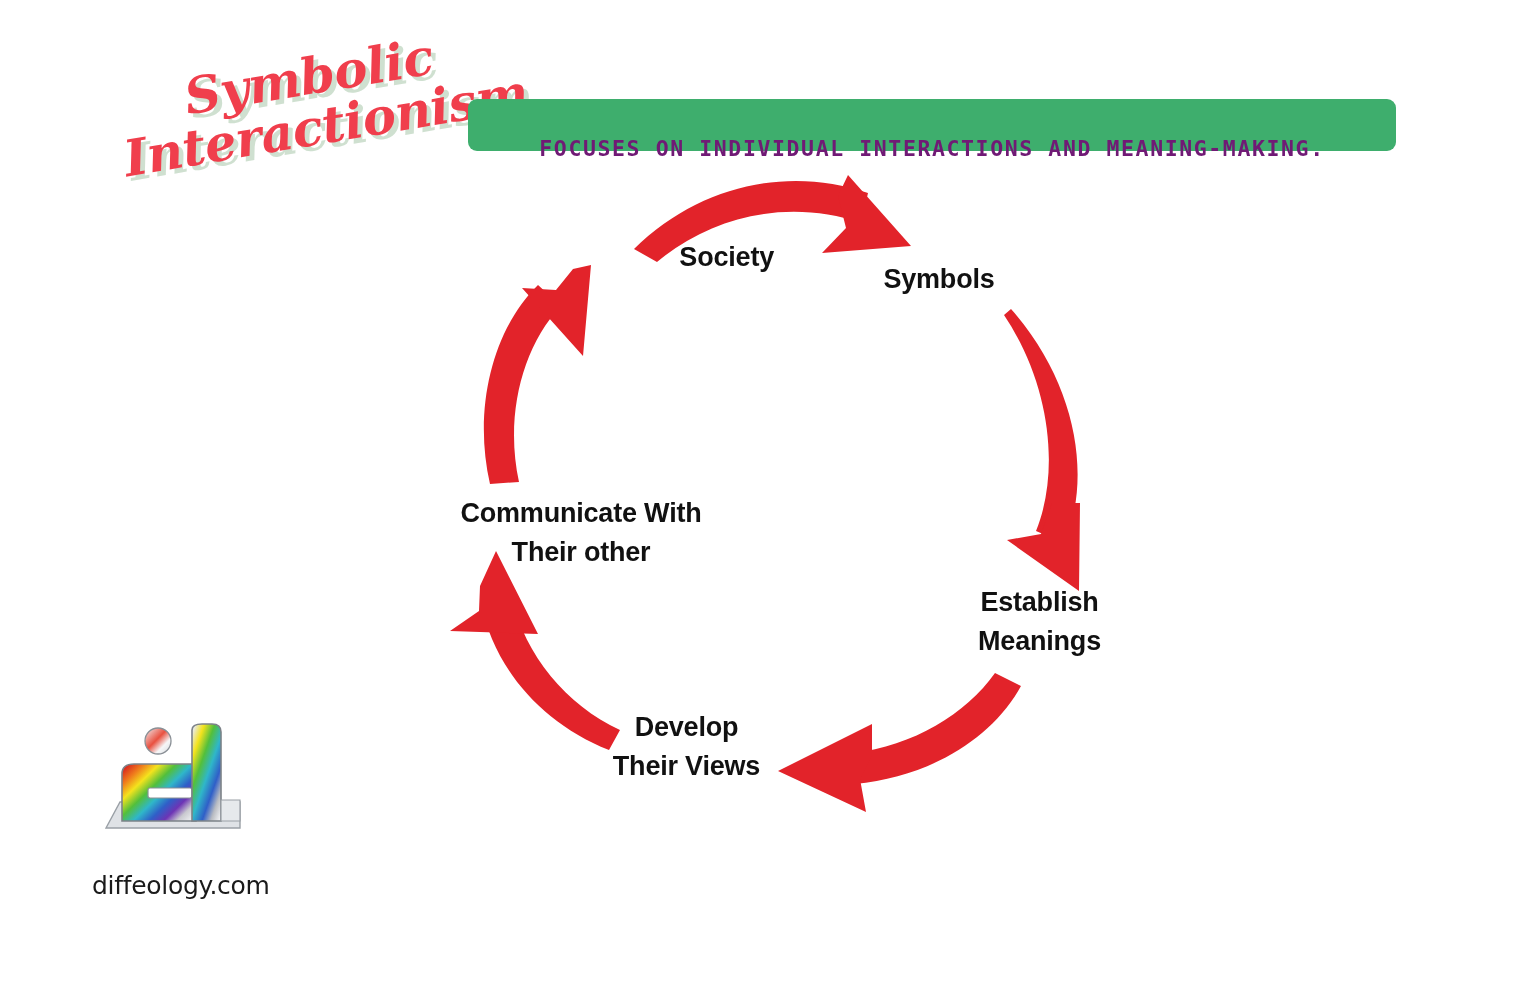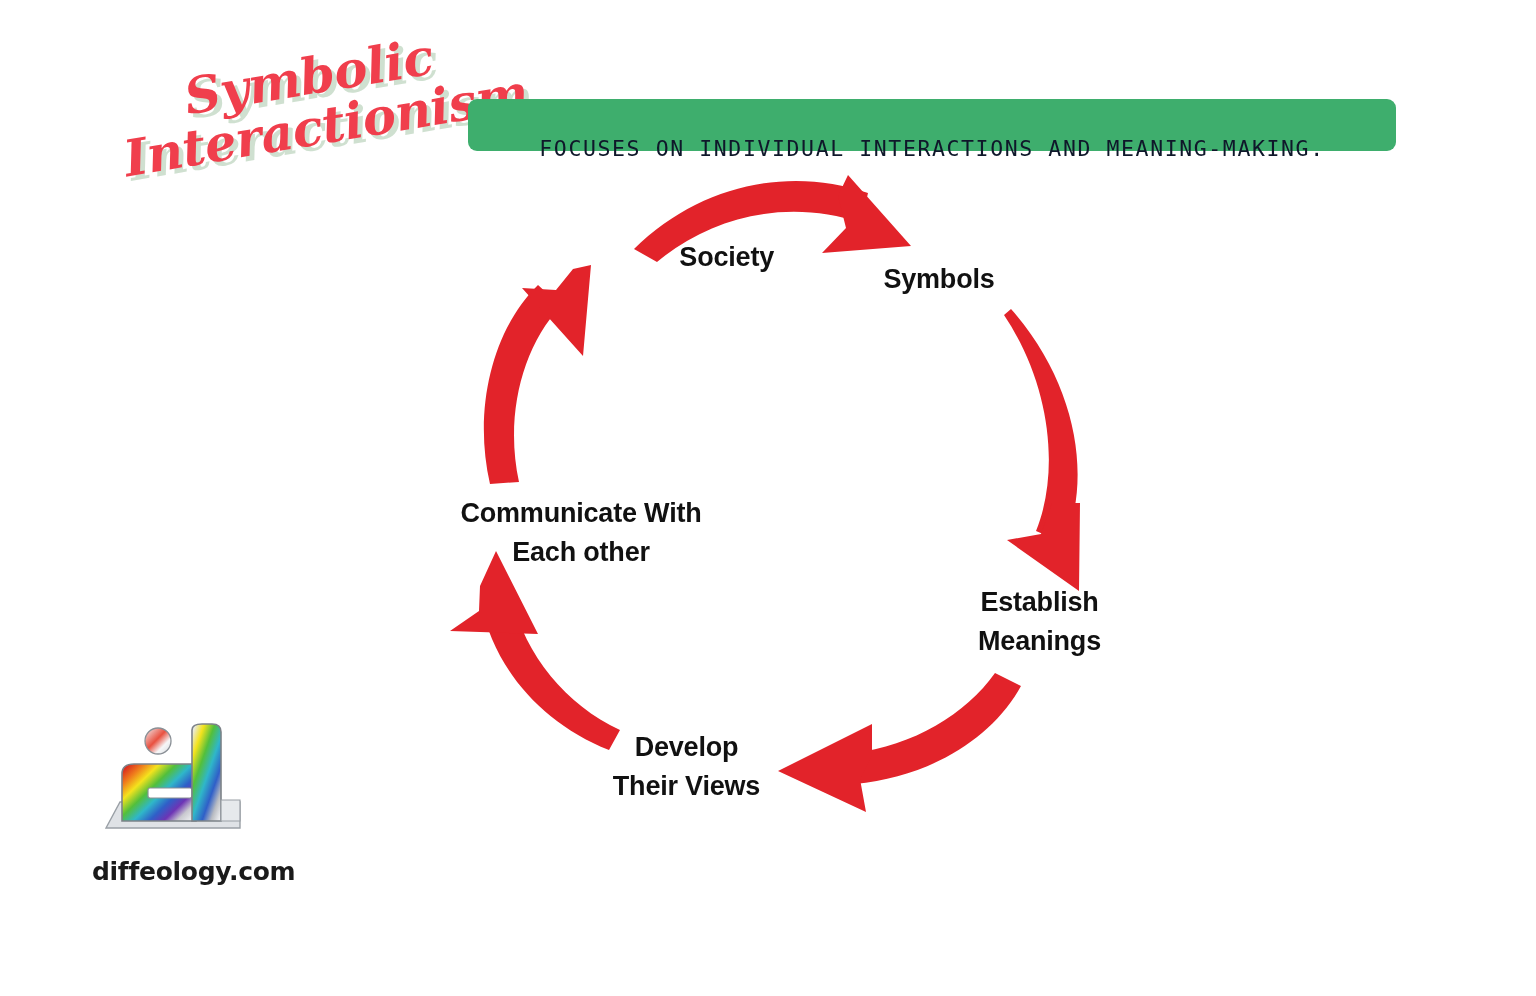--- a/index.html
+++ b/index.html
@@ -62,64 +62,64 @@
     width: 928px;
     height: 52px;
     background: #3EAE6D;
     border-radius: 9px;
     display: flex;
     align-items: center;
     justify-content: center;
   }
   .banner-text {
     font-family: "DejaVu Sans Mono", monospace;
-    font-weight: normal;
+    font-weight: bold;
     font-size: 21.5px;
     letter-spacing: 1.6px;
-    color: #0f172a;
+    color: #701a75;
     white-space: nowrap;
     margin-top: 47px;
   }
 
   
   .node-label {
     position: absolute;
     font-family: "Liberation Sans", sans-serif;
     font-weight: bold;
     font-size: 27px;
     line-height: 1.45;
     color: #111111;
     text-align: center;
     white-space: pre-line;
     letter-spacing: -0.2px;
   }
   #label-society    { left: 524px; top: 238px; width: 250px; text-align: right; }
   #label-symbols    { left: 814px; top: 260px; width: 250px; }
   #label-establish  { left: 937px; top: 583px; width: 205px; }
-  #label-develop    { left: 584px; top: 708px; width: 205px; margin-top: 20px; }
+  #label-develop    { left: 584px; top: 708px; width: 205px; }
   #label-communicate{ left: 436px; top: 494px; width: 290px; }
 
   
   .logo-block {
     position: absolute;
     left: 88px;
     top: 718px;
     width: 200px;
   }
   .logo-mark {
     width: 160px;
     height: 125px;
     margin-left: 12px;
     display: block;
   }
   .logo-text {
-    margin-top: 14px;
+    margin-top: 28px;
     margin-left: 4px;
     font-family: "DejaVu Sans", sans-serif;
-    font-weight: bold;
+    font-weight: normal;
     font-size: 25px;
     color: #1a1a1a;
     letter-spacing: -0.3px;
   }
 </style>
 </head>
 <body>
 
 <svg id="canvas" viewBox="0 0 1536 996" xmlns="http://www.w3.org/2000/svg">
 
@@ -214,21 +214,21 @@
   <span class="banner-text">FOCUSES ON INDIVIDUAL INTERACTIONS AND MEANING-MAKING.</span>
 </div>
 
 <div class="node-label" id="label-society">Society</div>
 <div class="node-label" id="label-symbols">Symbols</div>
 <div class="node-label" id="label-establish">Establish
 Meanings</div>
 <div class="node-label" id="label-develop">Develop
 Their Views</div>
 <div class="node-label" id="label-communicate">Communicate With
-Each other</div>
+Their other</div>
 
 <div class="logo-block">
   <svg class="logo-mark" viewBox="0 0 160 125" xmlns="http://www.w3.org/2000/svg">
     <defs>
       <linearGradient id="rb" x1="0" y1="0.1" x2="1" y2="0.9">
         <stop offset="0.00" stop-color="#d9241f"></stop>
         <stop offset="0.13" stop-color="#ef7a1c"></stop>
         <stop offset="0.26" stop-color="#f4e31d"></stop>
         <stop offset="0.40" stop-color="#53bf3b"></stop>
         <stop offset="0.53" stop-color="#2fb7c9"></stop>

